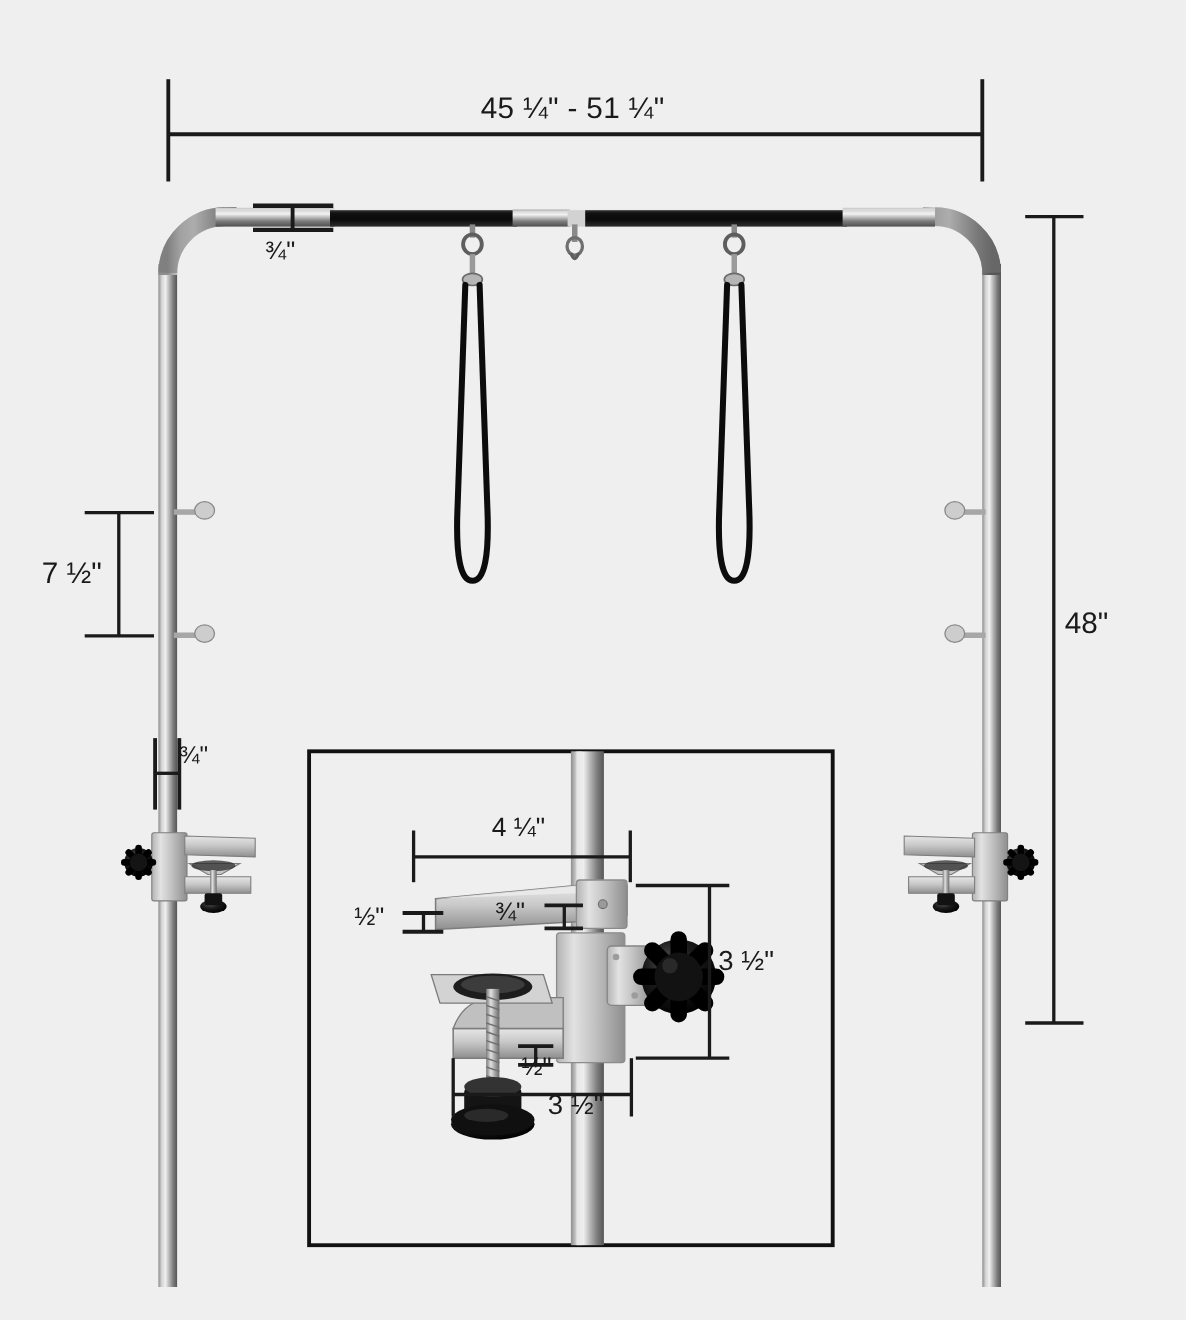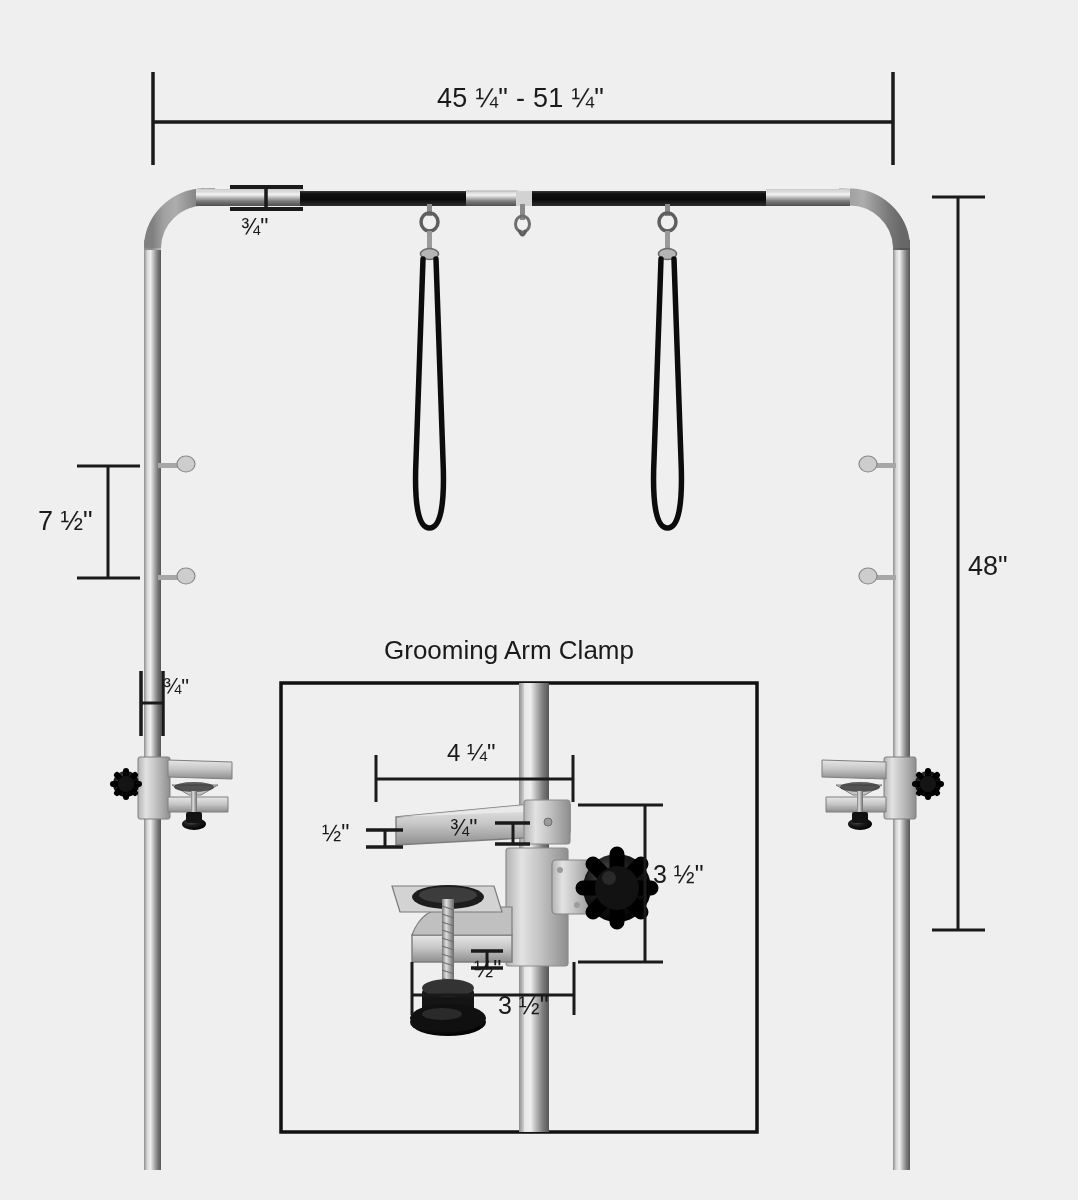--- a/index.html
+++ b/index.html
@@ -319,21 +319,20 @@
       </g>
     </g>
   </svg>
 
   <div class="dimlabel dl-top">45 ¼" - 51 ¼"</div>
   <div class="dimlabel dl-left">7 ½"</div>
   <div class="dimlabel dl-48">48"</div>
   <div class="dimlabel dl-34top">¾"</div>
   <div class="dimlabel dl-34leg">¾"</div>
 
-  <div class="dimlabel dl-title">Grooming Arm Clamp</div>
 
   <div class="dimlabel dl-414">4 ¼"</div>
   <div class="dimlabel dl-half1">½"</div>
   <div class="dimlabel dl-34cl">¾"</div>
   <div class="dimlabel dl-35v">3 ½"</div>
   <div class="dimlabel dl-half2">½"</div>
   <div class="dimlabel dl-35h">3 ½"</div>
 
 </div>
 

